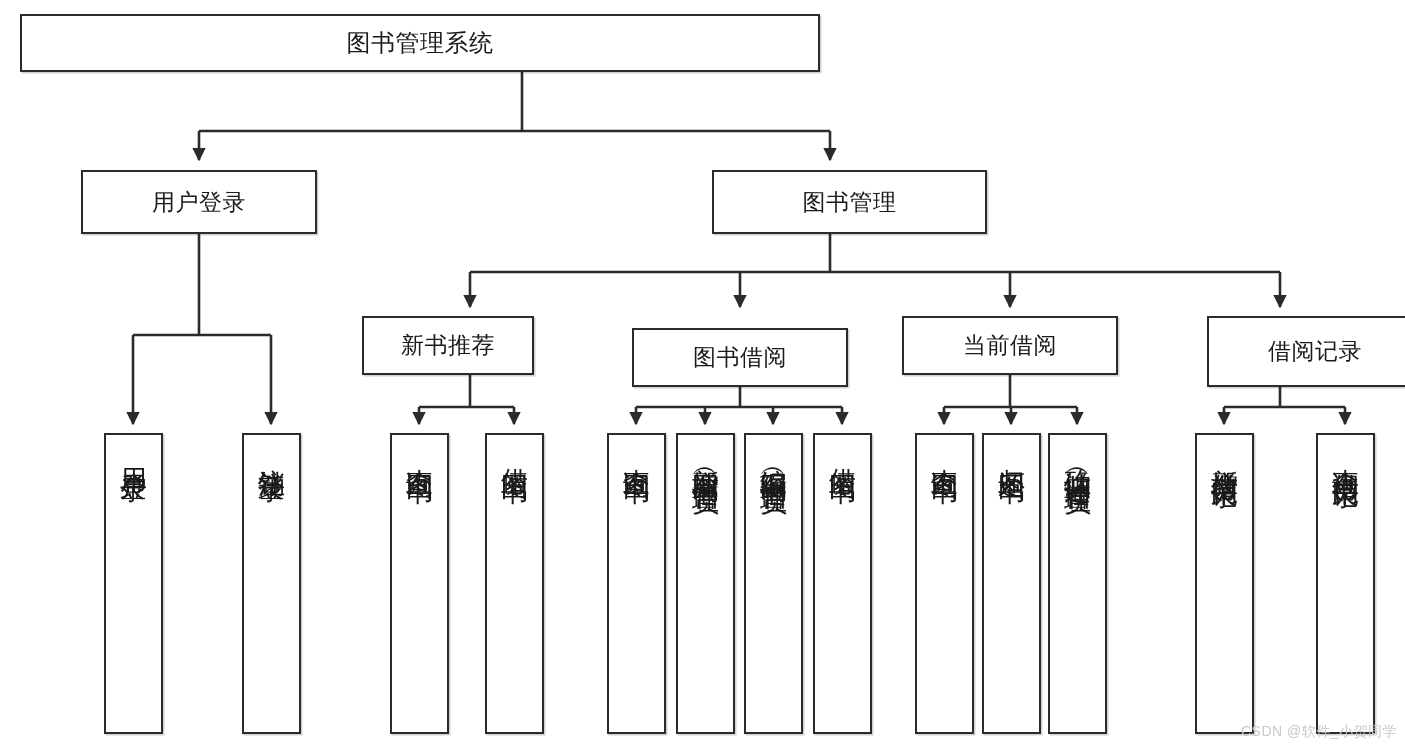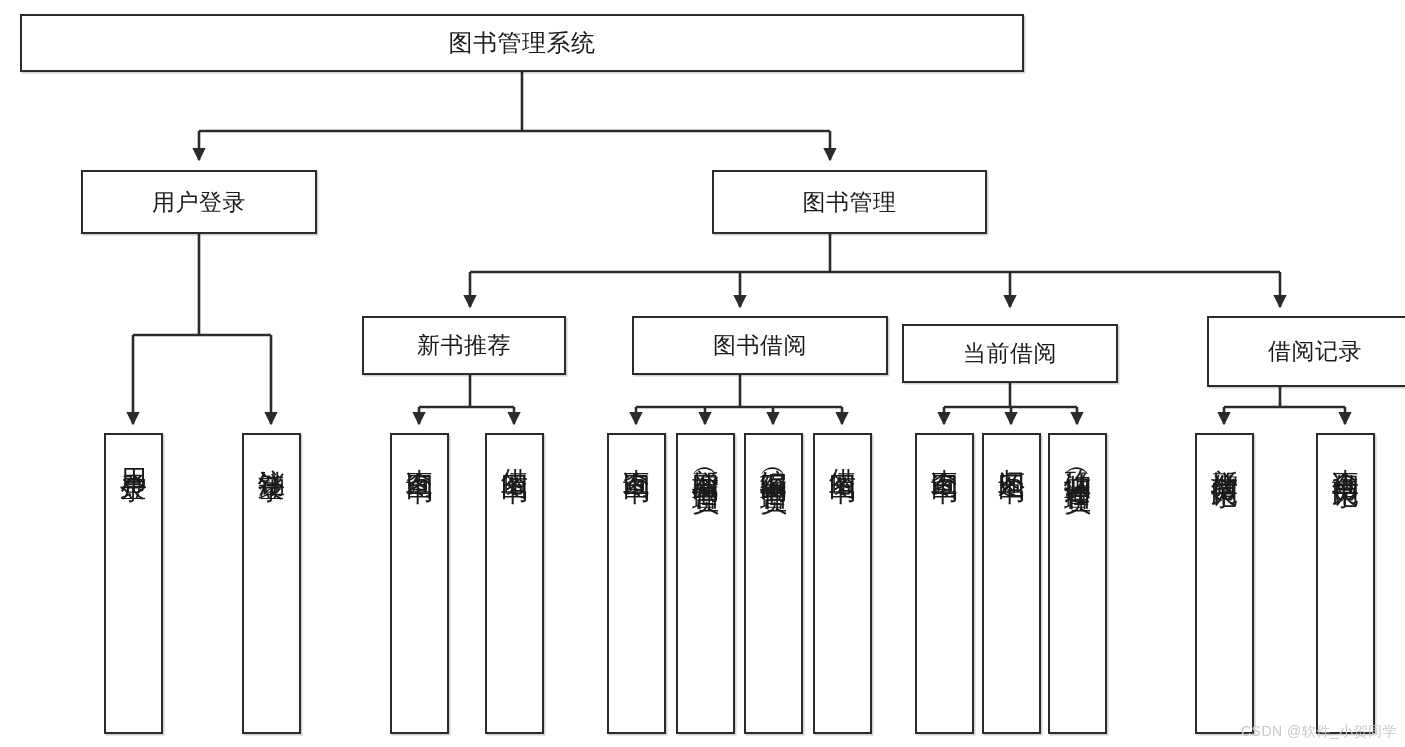--- a/index.html
+++ b/index.html
@@ -124,38 +124,38 @@
       <path d="M 1011 407 L 1011 424" marker-end="url(#arrow)"></path>
       <path d="M 1077 407 L 1077 424" marker-end="url(#arrow)"></path>
 
       <path d="M 1280 375 L 1280 407"></path>
       <path d="M 1224 407 L 1345 407"></path>
       <path d="M 1224 407 L 1224 424" marker-end="url(#arrow)"></path>
       <path d="M 1345 407 L 1345 424" marker-end="url(#arrow)"></path>
     </g>
   </svg>
 
-  <div class="node h root" style="left:20px; top:14px; width:1004px; height:58px;">
+  <div class="node h root" style="left:20px; top:14px; width:800px; height:58px;">
     <span class="label">图书管理系统</span>
   </div>
 
   <div class="node h" style="left:81px; top:170px; width:236px; height:64px;">
     <span class="label">用户登录</span>
   </div>
   <div class="node h" style="left:712px; top:170px; width:275px; height:64px;">
     <span class="label">图书管理</span>
   </div>
 
-  <div class="node h" style="left:362px; top:316px; width:204px; height:59px;">
+  <div class="node h" style="left:362px; top:316px; width:172px; height:59px;">
     <span class="label">新书推荐</span>
   </div>
-  <div class="node h" style="left:632px; top:316px; width:256px; height:59px;">
+  <div class="node h" style="left:632px; top:328px; width:216px; height:59px;">
     <span class="label">图书借阅</span>
   </div>
-  <div class="node h" style="left:902px; top:316px; width:216px; height:59px;margin-top:8px;">
+  <div class="node h" style="left:902px; top:316px; width:216px; height:59px;">
     <span class="label">当前借阅</span>
   </div>
   <div class="node h" style="left:1172px; top:316px; width:216px; height:71px;margin-left:35px;">
     <span class="label">借阅记录</span>
   </div>
 
   <div class="node v" style="left:104px; top:433px; width:59px; height:301px;">
     <span class="label">用户登录</span>
   </div>
   <div class="node v" style="left:242px; top:433px; width:59px; height:301px;">

